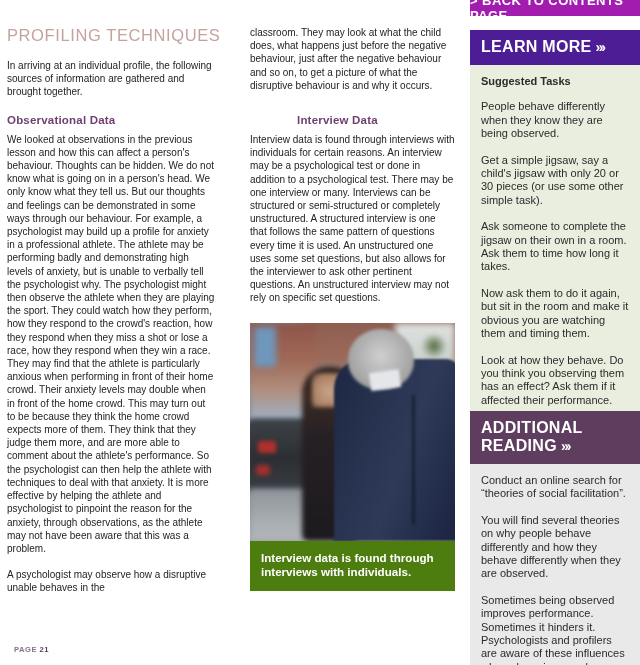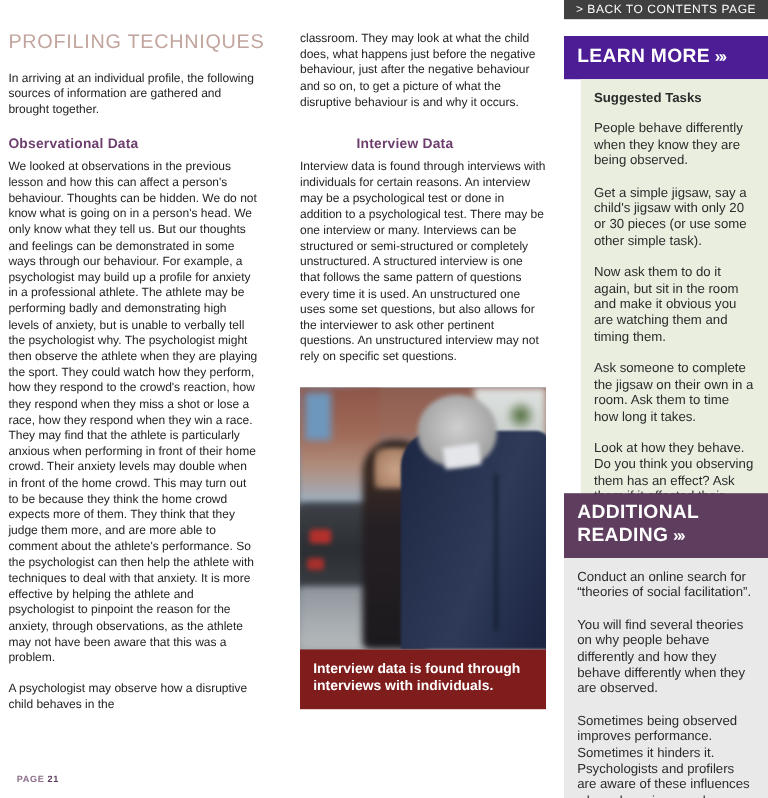--- a/index.html
+++ b/index.html
@@ -190,40 +190,41 @@
   }
   .photo .man-seam {
     position: absolute;
     left: 162px; top: 72px; width: 3px; height: 130px;
     background: rgba(8,12,26,0.55);
     filter: blur(1.6px);
   }
 
   .caption {
     width: 205px;
-    background: #7f1d1d;
+    background: #4d7c0f;
     color: #ffffff;
     padding: 10px 11px 12px 11px;
     font-size: 11.6px;
     font-weight: bold;
     line-height: 14.4px;
   }
 
   
   .back-bar {
     width: 170px;
     height: 16px;
-    background: #404040;
+    background: #a21caf;
     color: #ffffff;
-    font-size: 10px;
+    font-size: 13px;
     letter-spacing: 0.45px;
     display: flex;
     align-items: center;
     justify-content: center;
     cursor: pointer;
+    font-weight: bold;
   }
 
   .panel { width: 170px; }
 
   .panel-head {
     color: #ffffff;
     font-size: 16px;
     font-weight: bold;
     letter-spacing: 0.3px;
     padding: 8px 11px 9px 11px;
@@ -239,21 +240,21 @@
     margin-left: 4px;
   }
 
   .panel-body {
     padding: 10px 11px 14px 11px;
     font-size: 11px;
     line-height: 13.4px;
     color: #2b2b2b;
   }
 
-  .panel-body.green-bg { background: #e9eedf; margin-left: 14px; }
+  .panel-body.green-bg { background: #e9eedf; }
   .panel-body.grey-bg  { background: #e9e9e9; }
 
   .panel-body .tasks-title {
     font-weight: bold;
     font-size: 11px;
     margin-bottom: 12px;
   }
 
   .panel-body p {
     margin-bottom: 13px;
@@ -278,21 +279,21 @@
 </head>
 <body>
 
 <div class="page">
 
   <div class="col-left">
     <h1 class="page-title">PROFILING TECHNIQUES</h1>
     <p class="body">In arriving at an individual profile, the following sources of information are gathered and brought together.</p>
     <h2 class="subhead">Observational Data</h2>
     <p class="body">We looked at observations in the previous lesson and how this can affect a person's behaviour. Thoughts can be hidden. We do not know what is going on in a person's head. We only know what they tell us. But our thoughts and feelings can be demonstrated in some ways through our behaviour. For example, a psychologist may build up a profile for anxiety in a professional athlete. The athlete may be performing badly and demonstrating high levels of anxiety, but is unable to verbally tell the psychologist why. The psychologist might then observe the athlete when they are playing the sport. They could watch how they perform, how they respond to the crowd's reaction, how they respond when they miss a shot or lose a race, how they respond when they win a race. They may find that the athlete is particularly anxious when performing in front of their home crowd. Their anxiety levels may double when in front of the home crowd. This may turn out to be because they think the home crowd expects more of them. They think that they judge them more, and are more able to comment about the athlete's performance. So the psychologist can then help the athlete with techniques to deal with that anxiety. It is more effective by helping the athlete and psychologist to pinpoint the reason for the anxiety, through observations, as the athlete may not have been aware that this was a problem.</p>
-    <p class="body">A psychologist may observe how a disruptive child behaves in the</p>
+    <p class="body">A psychologist may observe how a disruptive unable behaves in the</p>
   </div>
 
   <div class="col-mid">
     <p class="body">classroom. They may look at what the child does, what happens just before the negative behaviour, just after the negative behaviour and so on, to get a picture of what the disruptive behaviour is and why it occurs.</p>
     <h2 class="subhead">Interview Data</h2>
     <p class="body">Interview data is found through interviews with individuals for certain reasons. An interview may be a psychological test or done in addition to a psychological test. There may be one interview or many. Interviews can be structured or semi-structured or completely unstructured. A structured interview is one that follows the same pattern of questions every time it is used. An unstructured one uses some set questions, but also allows for the interviewer to ask other pertinent questions. An unstructured interview may not rely on specific set questions.</p>
 
     <div class="photo-block">
       <div class="photo">
         <div class="bg"></div>
@@ -320,22 +321,22 @@
     <div class="back-bar">&gt; BACK TO CONTENTS PAGE</div>
 
     <div class="panel rail-learn">
       <div class="panel-head green">
         <span>LEARN MORE</span><span class="chev">»›</span>
       </div>
       <div class="panel-body green-bg">
         <div class="tasks-title">Suggested Tasks</div>
         <p>People behave differently when they know they are being observed.</p>
         <p>Get a simple jigsaw, say a child's jigsaw with only 20 or 30 pieces (or use some other simple task).</p>
+        <p>Ask someone to complete the jigsaw on their own in a room. Ask them to time how long it takes.</p>
         <p>Now ask them to do it again, but sit in the room and make it obvious you are watching them and timing them.</p>
-        <p>Ask someone to complete the jigsaw on their own in a room. Ask them to time how long it takes.</p>
         <p>Look at how they behave. Do you think you observing them has an effect? Ask them if it affected their performance.</p>
       </div>
     </div>
 
     <div class="panel rail-extra">
       <div class="panel-head purple">
         <div>ADDITIONAL</div>
         <div>
           <span>READING</span><span class="chev">»›</span>
         </div>

